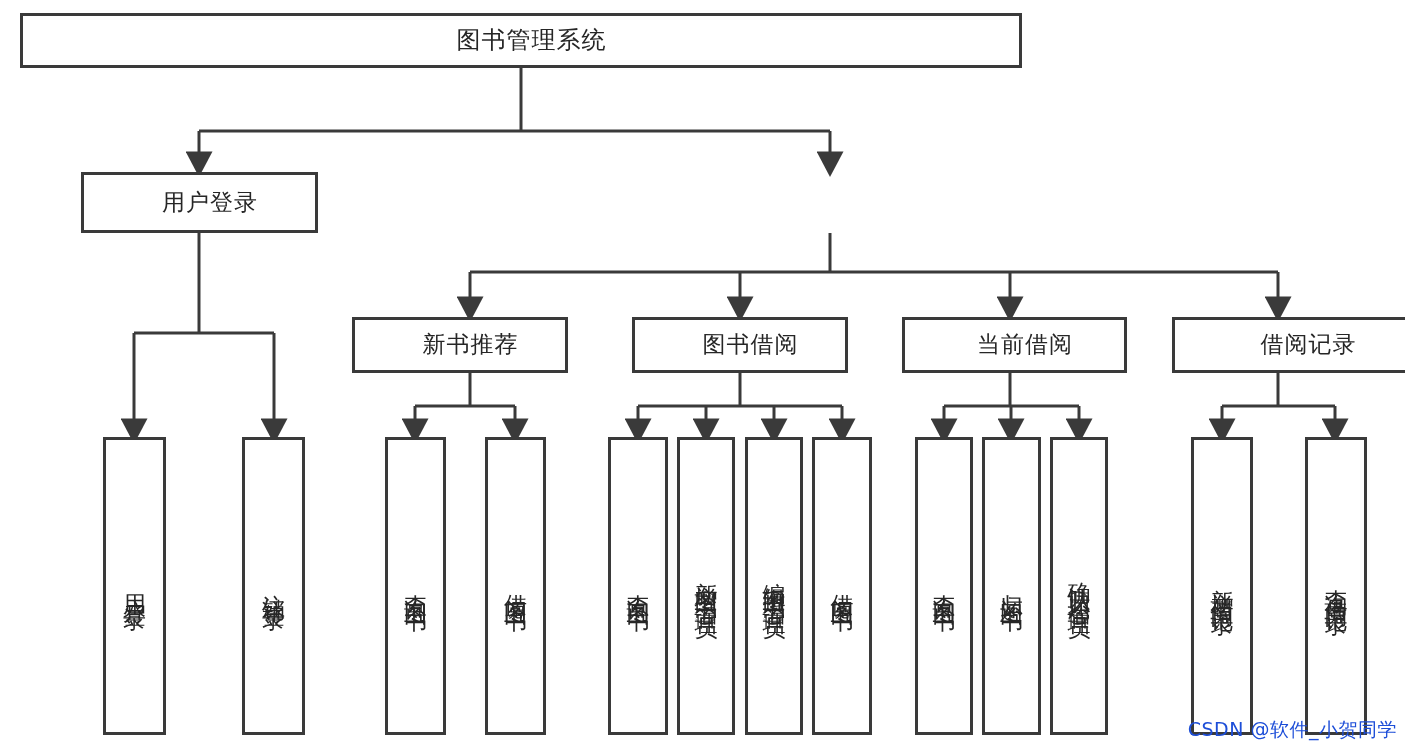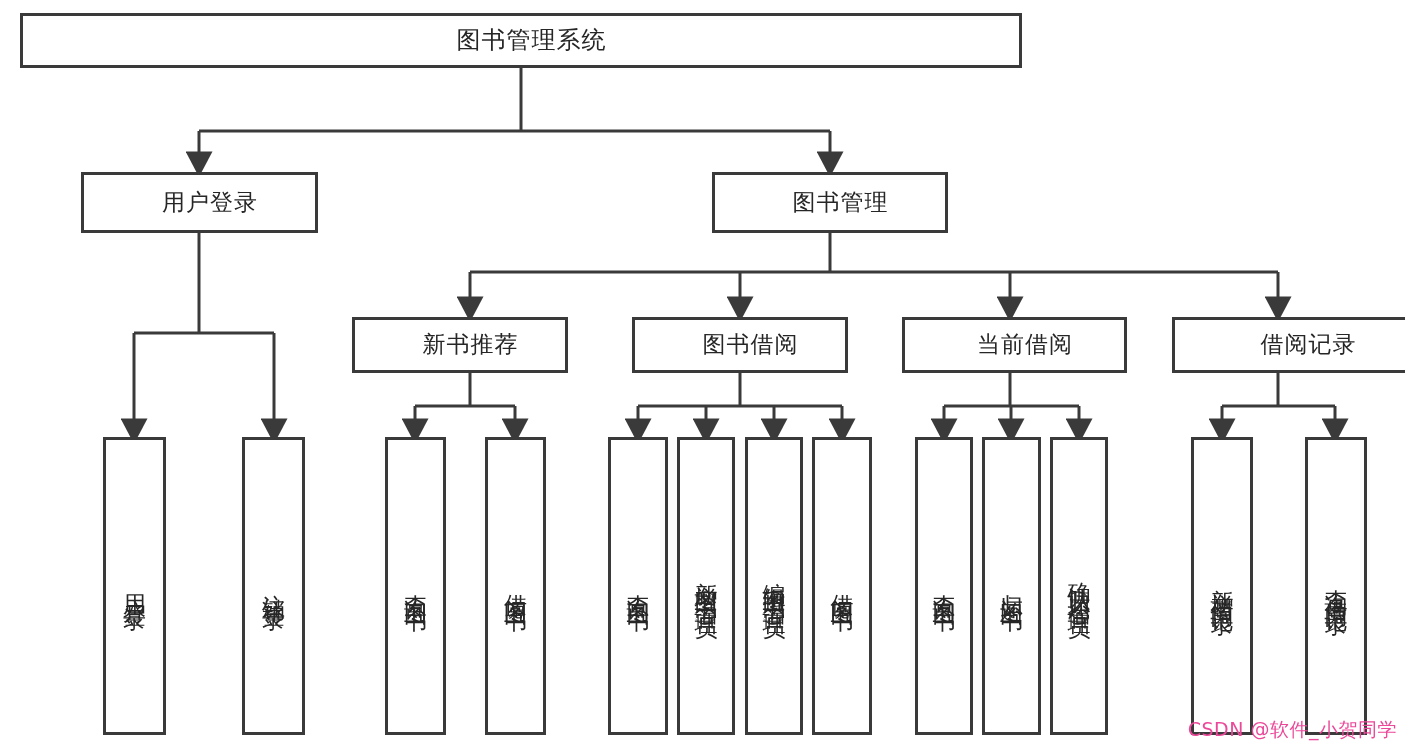--- a/index.html
+++ b/index.html
@@ -55,21 +55,21 @@
     line-height:1.0;
     letter-spacing:5px;
     white-space:normal;
     max-height:100%;
   }
   .watermark{
     position:absolute;
     right:8px;
     bottom:4px;
     font-size:19px;
-    color:#ec4899;
+    color:#1d4ed8;
     letter-spacing:0.5px;
     white-space:nowrap;
     user-select:none;
   }
 </style>
 </head>
 <body>
 
 <div id="diagram">
 
@@ -123,23 +123,20 @@
     </g>
   </svg>
 
   <div class="node horiz root" style="left:20px;top:13px;width:1002px;height:55px;">
     <span class="label">图书管理系统</span>
   </div>
 
   <div class="node horiz" style="left:81px;top:172px;width:237px;height:61px;">
     <span class="label">用户登录</span>
   </div>
-  <div class="node horiz" style="left:712px;top:172px;width:236px;height:61px;">
-    <span class="label">图书管理</span>
-  </div>
 
   <div class="node horiz" style="left:352px;top:317px;width:216px;height:56px;">
     <span class="label">新书推荐</span>
   </div>
   <div class="node horiz" style="left:632px;top:317px;width:216px;height:56px;">
     <span class="label">图书借阅</span>
   </div>
   <div class="node horiz" style="left:902px;top:317px;width:225px;height:56px;">
     <span class="label">当前借阅</span>
   </div>

